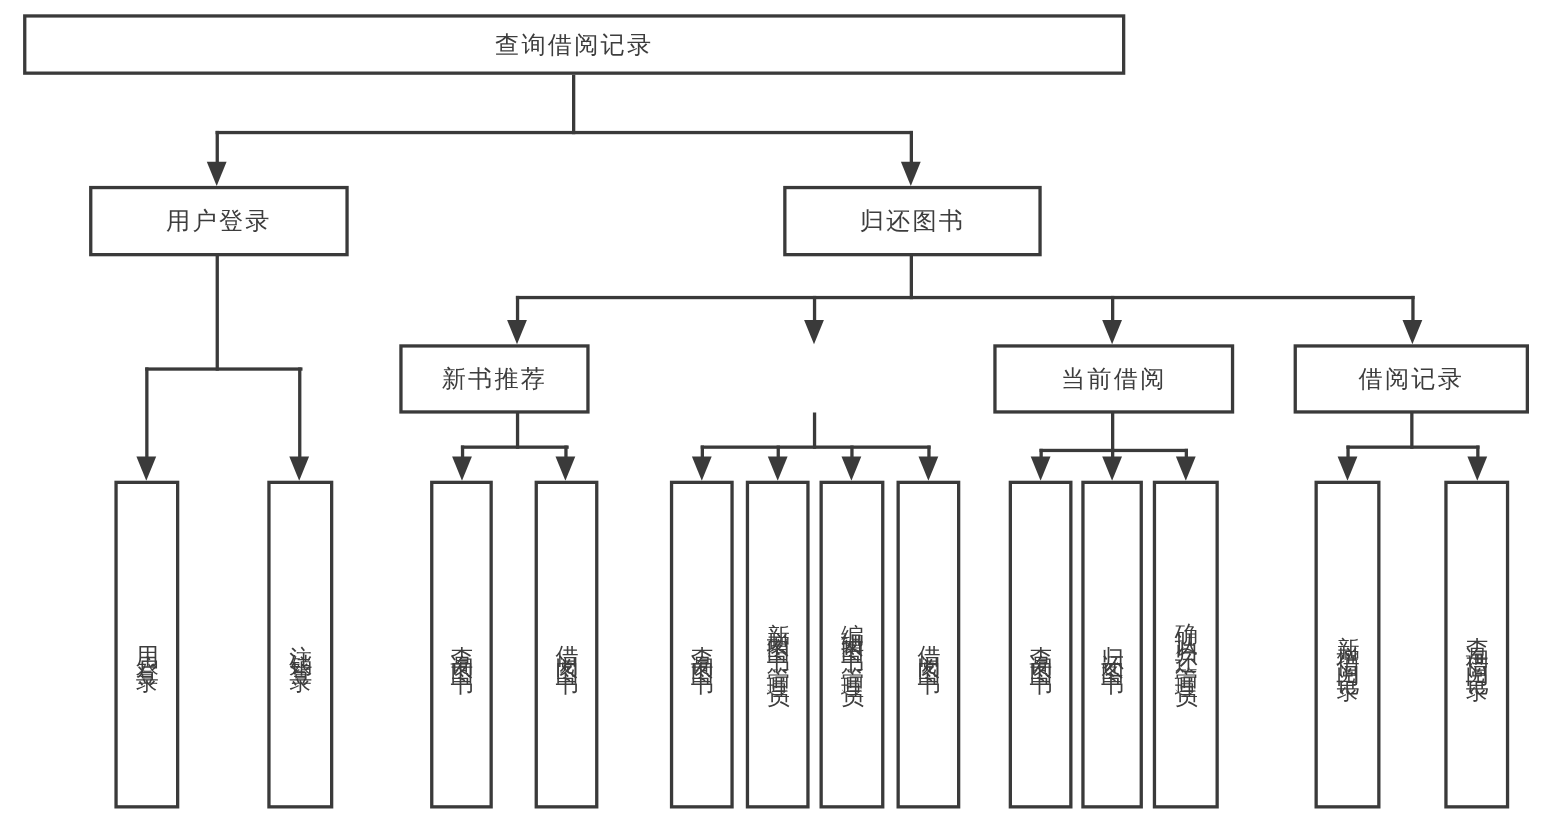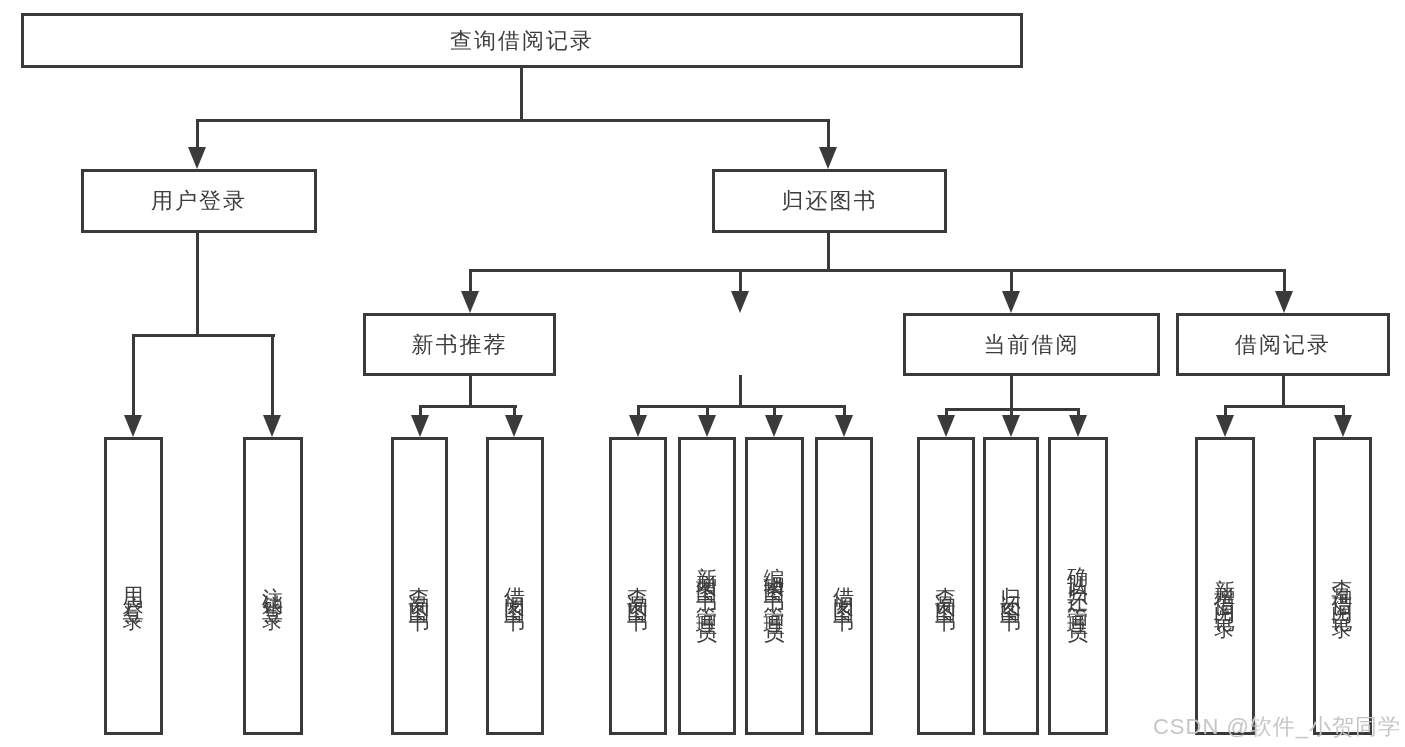--- a/index.html
+++ b/index.html
@@ -89,24 +89,24 @@
   <div class="hline" style="left:469px; top:269px; width:817px;"></div>
   <div class="vline" style="left:469px; top:269px; height:26px;"></div>
   <div class="arrow" style="left:461px; top:291px;"></div>
   <div class="vline" style="left:739px; top:269px; height:26px;"></div>
   <div class="arrow" style="left:731px; top:291px;"></div>
   <div class="vline" style="left:1010px; top:269px; height:26px;"></div>
   <div class="arrow" style="left:1002px; top:291px;"></div>
   <div class="vline" style="left:1283px; top:269px; height:26px;"></div>
   <div class="arrow" style="left:1275px; top:291px;"></div>
 
-  <div class="box" style="left:363px; top:313px; width:193px; height:63px;">
+  <div class="box" style="left:363px; top:313px; width:173px; height:63px;">
     <span class="hlabel">新书推荐</span>
   </div>
-  <div class="box" style="left:903px; top:313px; width:257px; height:63px;">
+  <div class="box" style="left:903px; top:313px; width:219px; height:63px;">
     <span class="hlabel">当前借阅</span>
   </div>
   <div class="box" style="left:1176px; top:313px; width:214px; height:63px;">
     <span class="hlabel">借阅记录</span>
   </div>
 
   <div class="vline" style="left:469px; top:375px; height:33px;"></div>
   <div class="hline" style="left:419px; top:405px; width:98px;"></div>
   <div class="vline" style="left:419px; top:405px; height:13px;"></div>
   <div class="arrow" style="left:411px; top:415px;"></div>
@@ -177,15 +177,14 @@
     <span class="vlabel">确认归还（管理员）</span>
   </div>
 
   <div class="box" style="left:1195px; top:437px; width:60px; height:298px;">
     <span class="vlabel">新增借阅记录</span>
   </div>
   <div class="box" style="left:1313px; top:437px; width:59px; height:298px;">
     <span class="vlabel">查询借阅记录</span>
   </div>
 
-  <div class="watermark">CSDN @软件_小贺同学</div>
 
 </div>
 
 </body></html>

